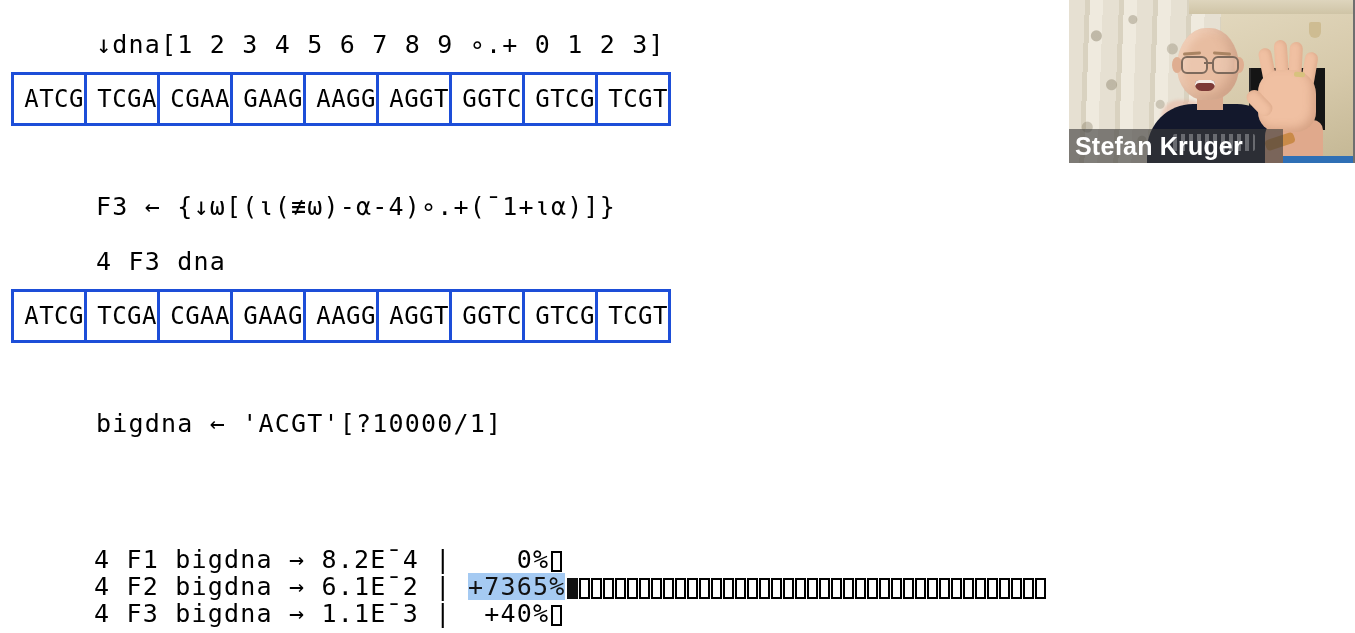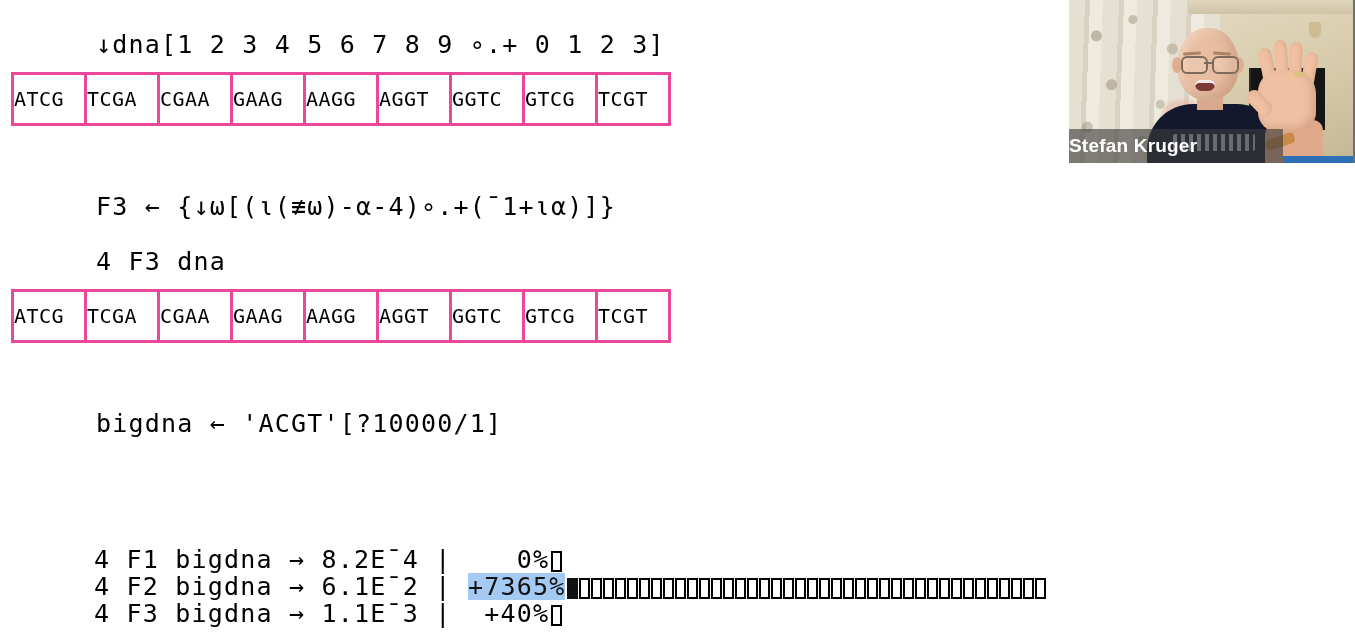--- a/index.html
+++ b/index.html
@@ -38,27 +38,27 @@
   #line-index { left: 95px; top: 30px; }
 
   
   .dna-table {
     position: absolute;
     left: 10px;
     border-collapse: collapse;
     table-layout: fixed;
   }
   .dna-table td {
-    border: 3px solid #ec4899;
+    border: 3px solid #1d4ed8;
     width: 70px;
     height: 48px;
-    text-align: left;
+    text-align: right;
     vertical-align: middle;
     font-family: "DejaVu Sans Mono", "Liberation Mono", monospace;
-    font-size: 20px;
+    font-size: 24px;
     letter-spacing: 0.5px;
     padding: 0;
     background: #fff;
   }
   #dna-table-1 { top: 72px; }
   #dna-table-2 { top: 289px; }
 
   
   #line-f3def  { left: 95px; top: 192px; }
   #line-f3call { left: 95px; top: 247px; }
@@ -245,22 +245,23 @@
     position: absolute;
     left: 0; bottom: 0;
     width: 214px;
     height: 34px;
     background: rgba(60,60,60,0.62);
     display: flex; align-items: center;
   }
   #webcam-name {
     color: #ffffff;
     font-family: "Liberation Sans", sans-serif;
-    font-size: 19px;
+    font-size: 25px;
     font-weight: 700;
+    padding-left: 6px;
     letter-spacing: .2px;
   }
   #webcam-bottom-strip {
     position: absolute;
     left: 214px; bottom: 0; width: 72px; height: 7px;
     background: #2f6fb5;
   }
   #webcam-border-right {
     position:absolute; right:0; top:0; width:2px; height:163px; background:#6f6f6f;
   }

